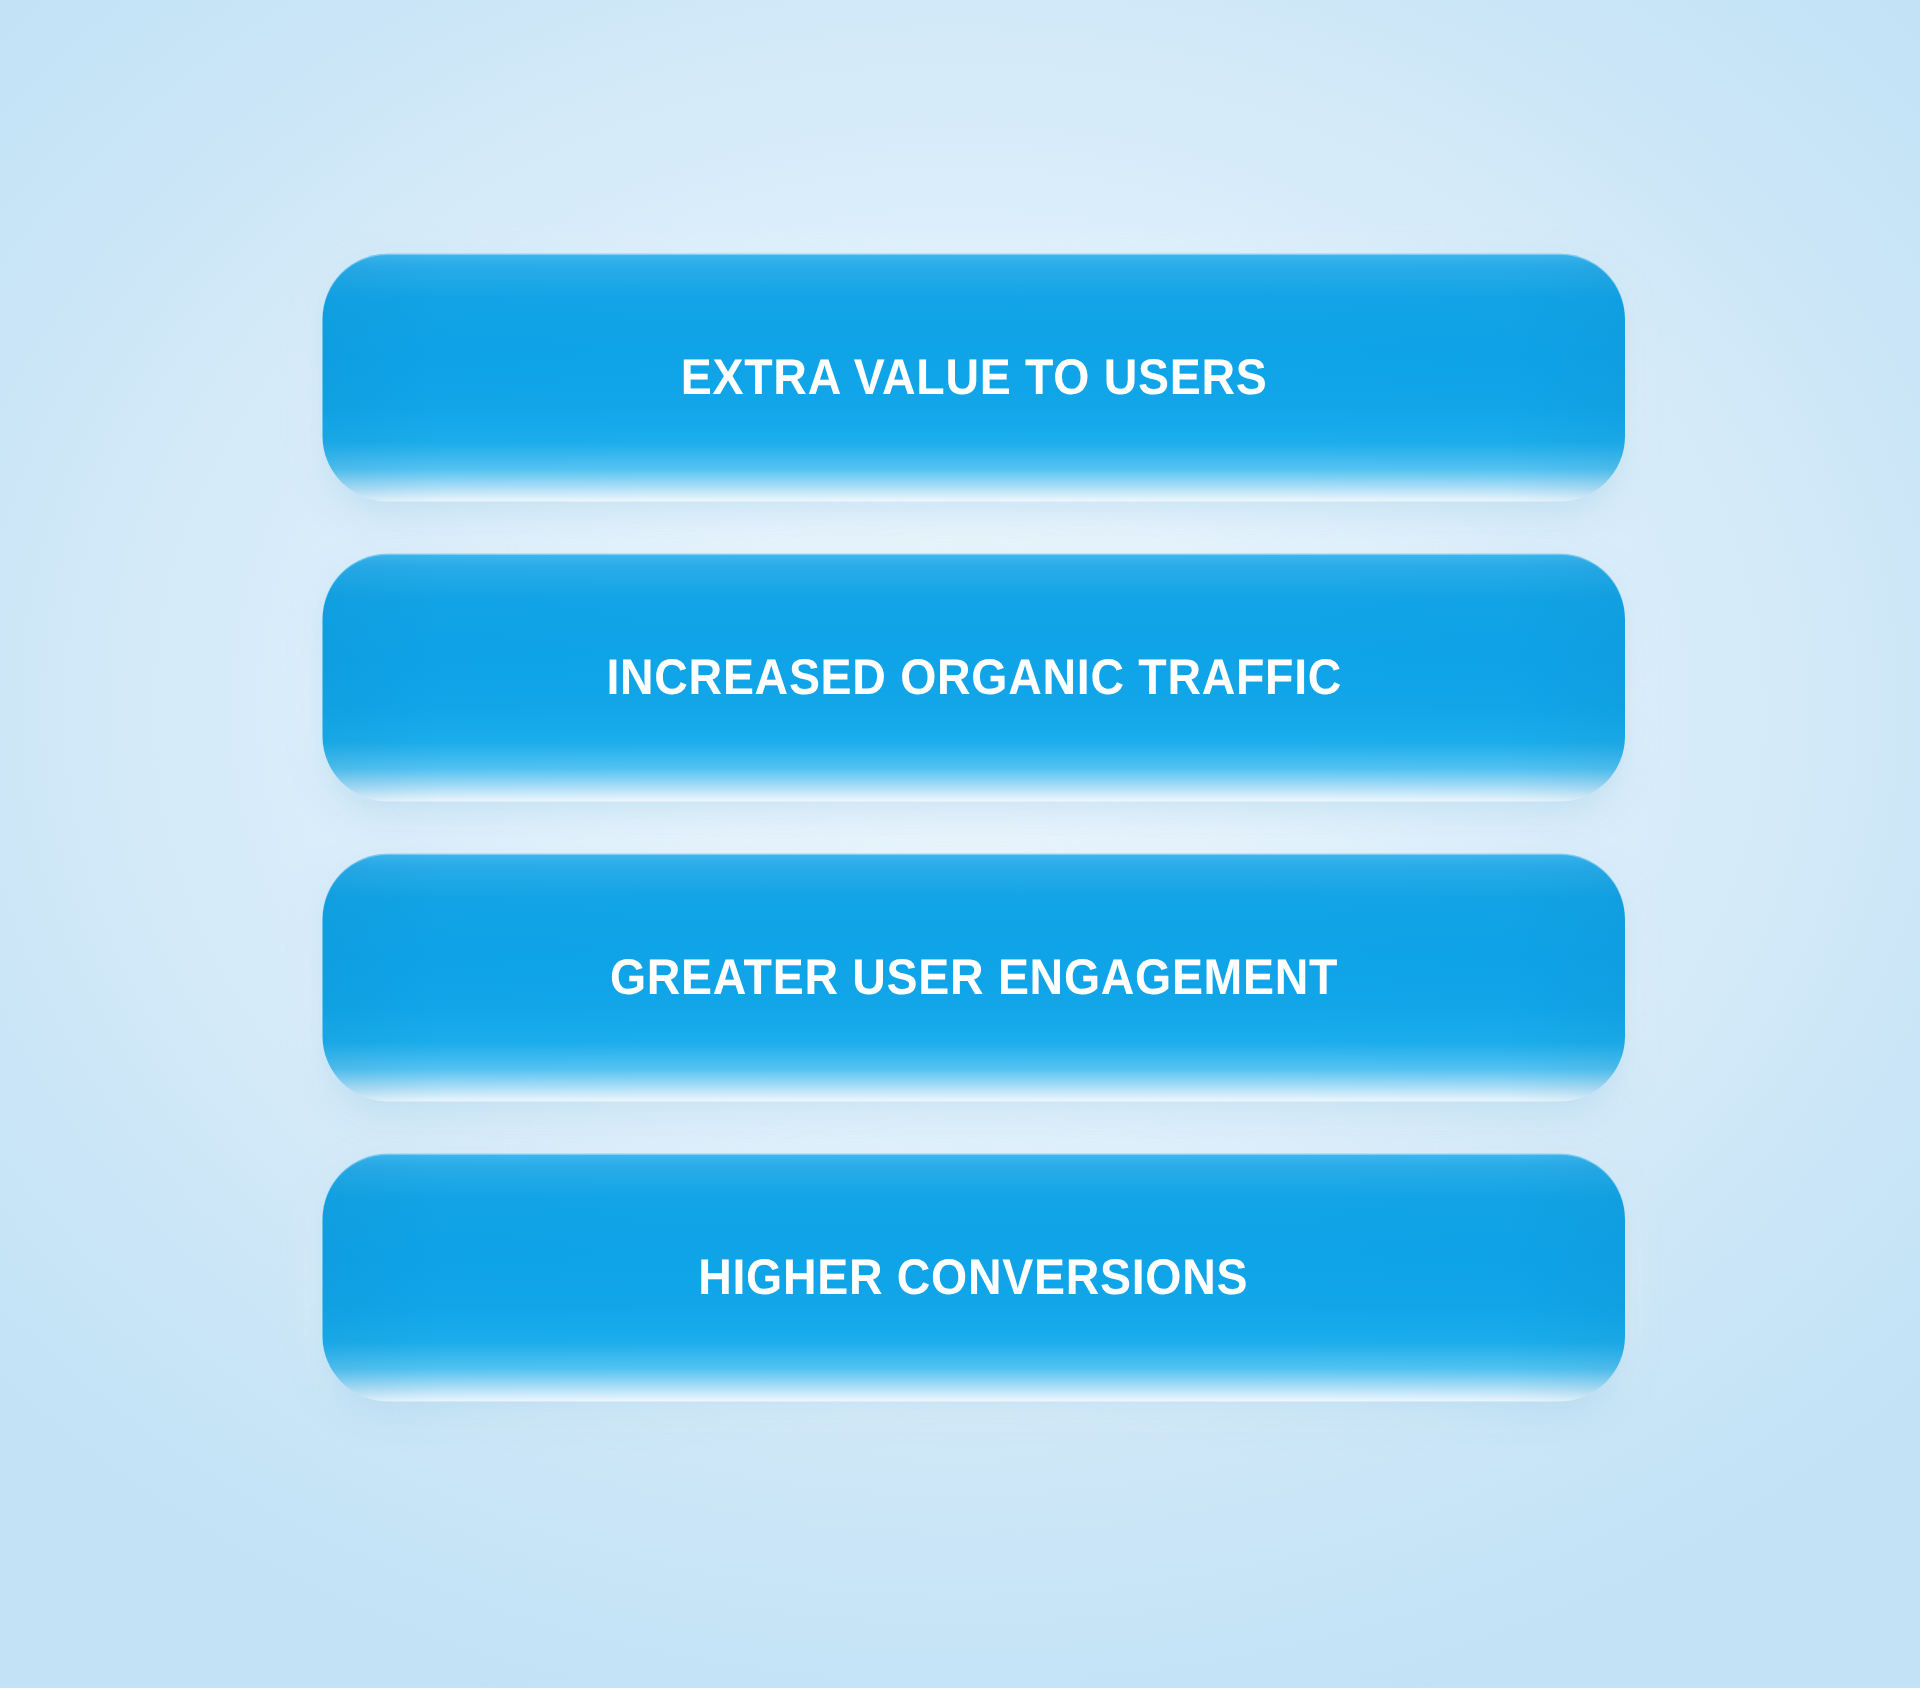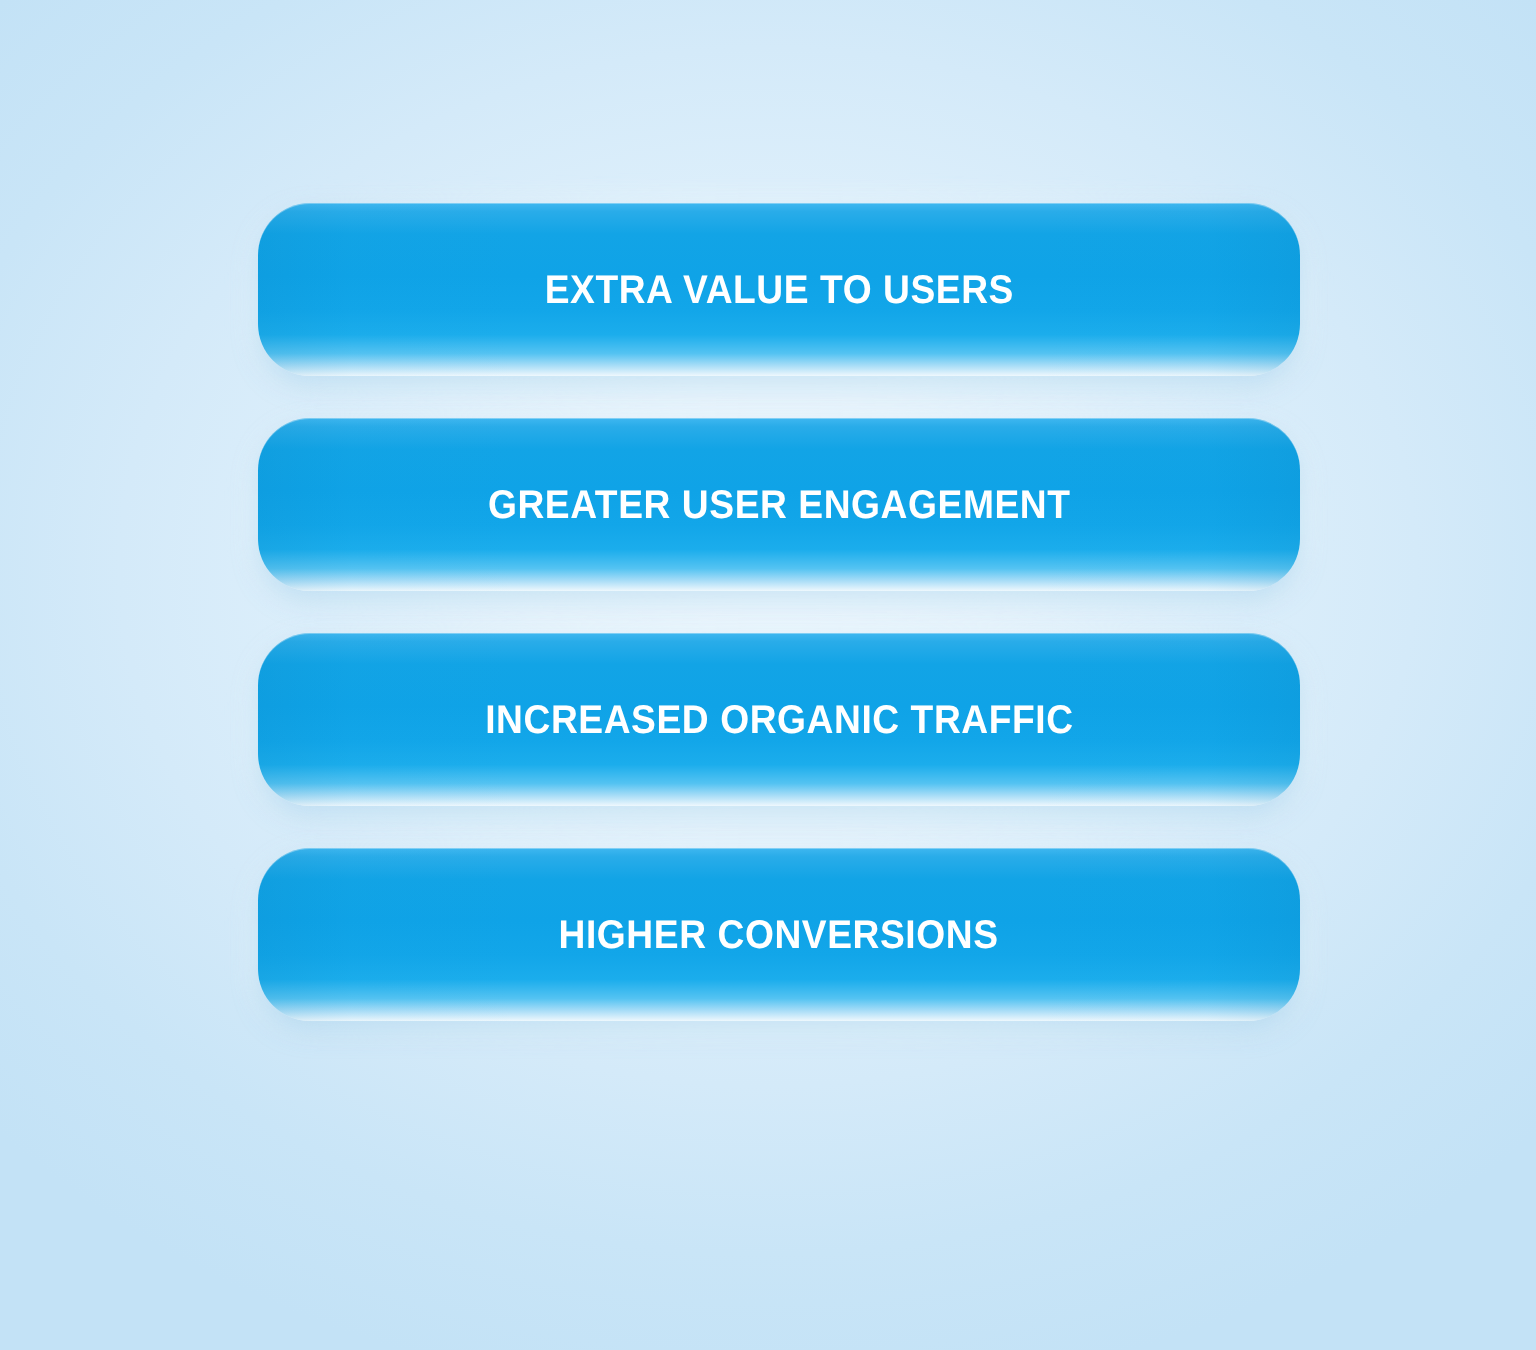--- a/index.html
+++ b/index.html
@@ -36,21 +36,21 @@
   .bar-stack {
     position: absolute;
     left: 258px;
     top: 203px;
     width: 1042px;
   }
 
   .bar {
     position: relative;
     width: 1042px;
-    height: 173px;
+    height: 198px;
     margin-bottom: 42px;
     border-radius: 52px;
     display: flex;
     align-items: center;
     justify-content: center;
     box-sizing: border-box;
     isolation: isolate;
   }
   .bar:last-child { margin-bottom: 4px; }
 
@@ -137,27 +137,27 @@
 
     <div class="bar">
       <div class="bar-body"></div>
       <div class="bar-sheen"></div>
       <div class="bar-label">EXTRA VALUE TO USERS</div>
     </div>
 
     <div class="bar">
       <div class="bar-body"></div>
       <div class="bar-sheen"></div>
-      <div class="bar-label">GREATER USER ENGAGEMENT</div>
+      <div class="bar-label">INCREASED ORGANIC TRAFFIC</div>
     </div>
 
     <div class="bar">
       <div class="bar-body"></div>
       <div class="bar-sheen"></div>
-      <div class="bar-label">INCREASED ORGANIC TRAFFIC</div>
+      <div class="bar-label">GREATER USER ENGAGEMENT</div>
     </div>
 
     <div class="bar">
       <div class="bar-body"></div>
       <div class="bar-sheen"></div>
       <div class="bar-label">HIGHER CONVERSIONS</div>
     </div>
 
   </div>
 </div>

